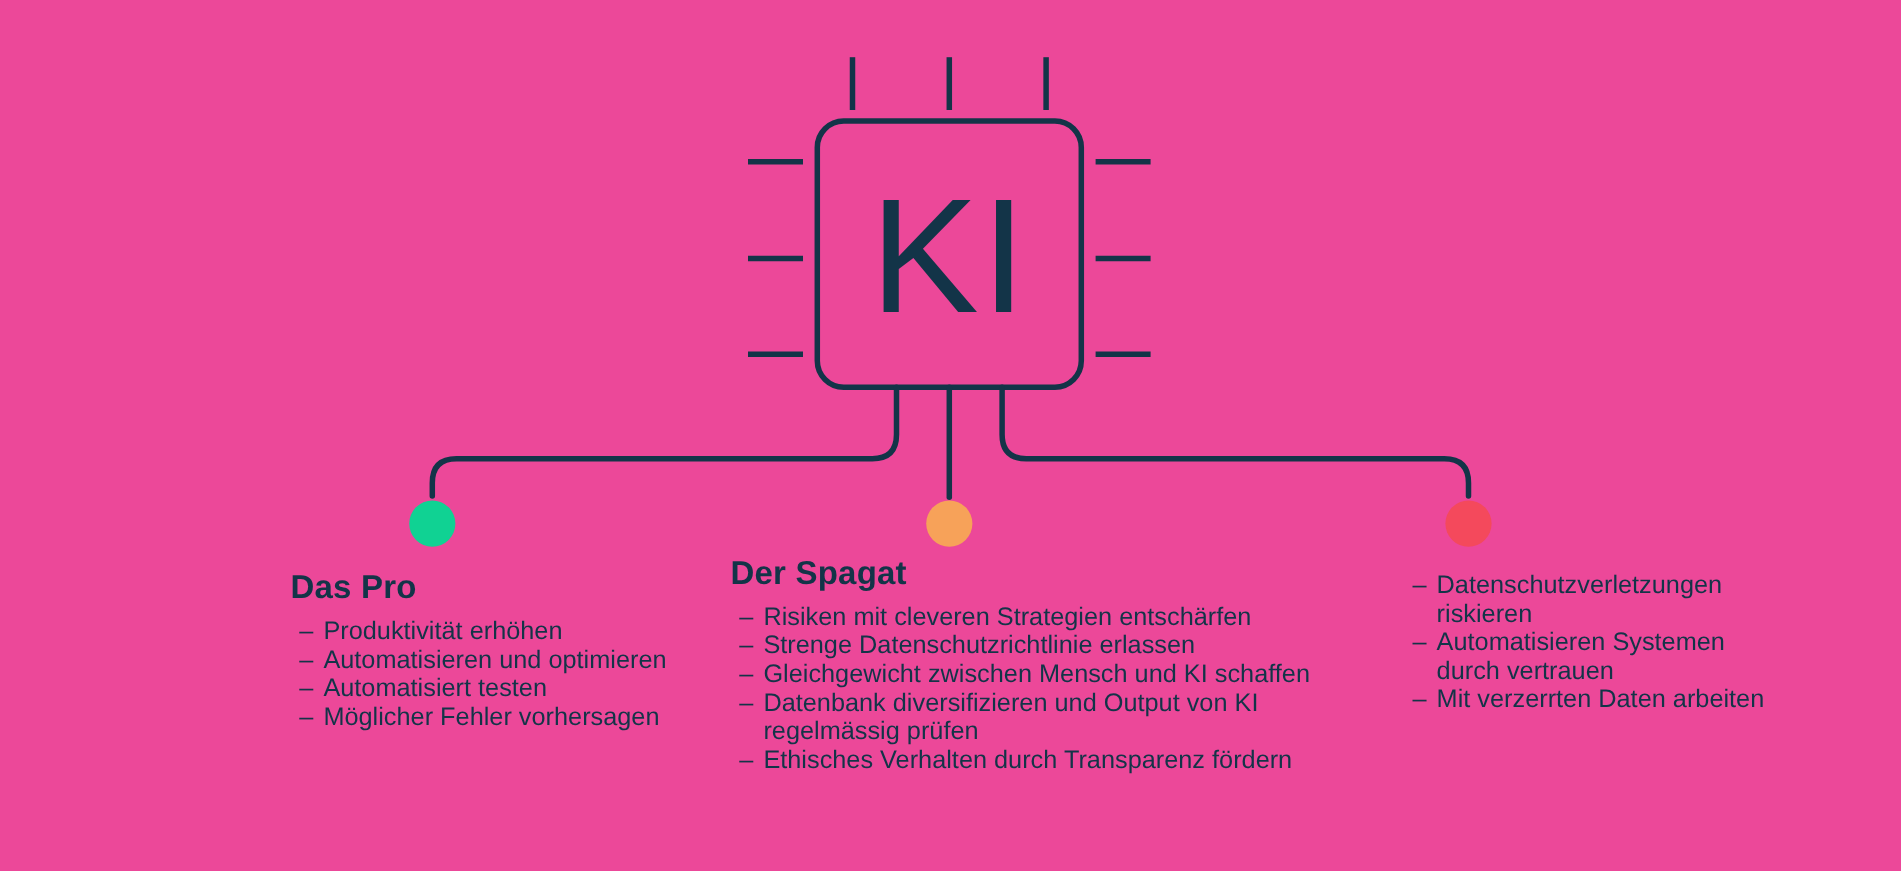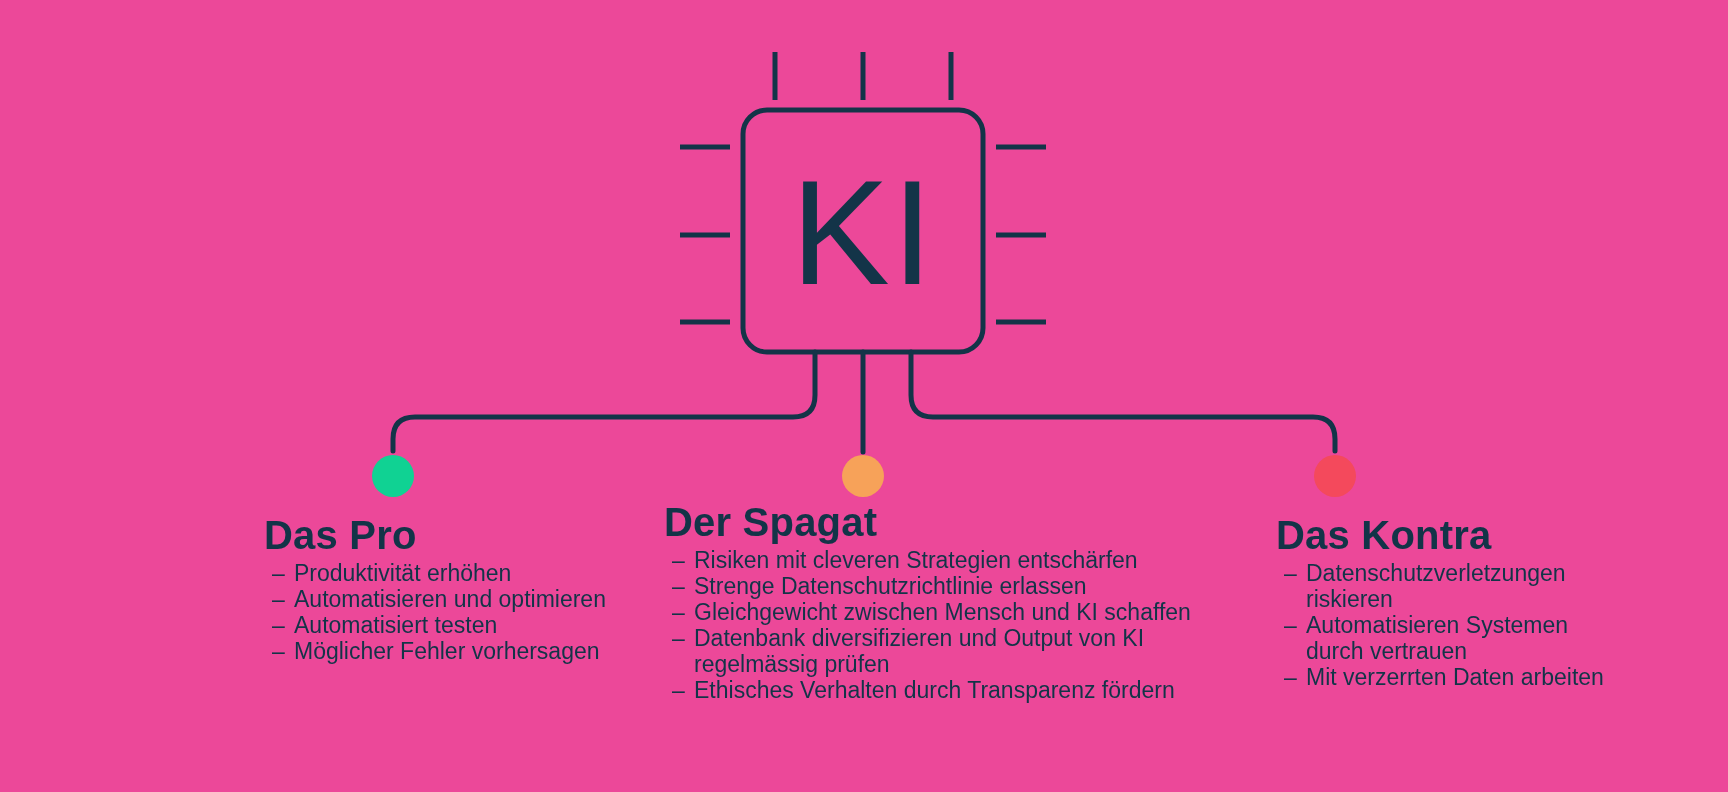--- a/index.html
+++ b/index.html
@@ -26,21 +26,21 @@
     font-size: 148px;
     font-weight: 400;
     letter-spacing: 2px;
   }
   .column {
     position: absolute;
     color: #133448;
   }
   .column h2 {
     margin: 0 0 8px 0;
-    font-size: 40px;
+    font-size: 30px;
     line-height: 34px;
     font-weight: 700;
     letter-spacing: 0.2px;
   }
   .bullet-list {
     font-size: 23px;
     line-height: 26px;
     font-weight: 400;
   }
   .bullet-line {
@@ -147,21 +147,20 @@
         <span class="txt">regelmässig prüfen</span>
       </div>
       <div class="bullet-line">
         <span class="dash">–</span>
         <span class="txt">Ethisches Verhalten durch Transparenz fördern</span>
       </div>
     </div>
   </div>
 
   <div class="column col-right">
-    <h2>Das Kontra</h2>
     <div class="bullet-list">
       <div class="bullet-line">
         <span class="dash">–</span>
         <span class="txt">Datenschutzverletzungen</span>
       </div>
       <div class="bullet-line">
         <span class="dash"></span>
         <span class="txt">riskieren</span>
       </div>
       <div class="bullet-line">

